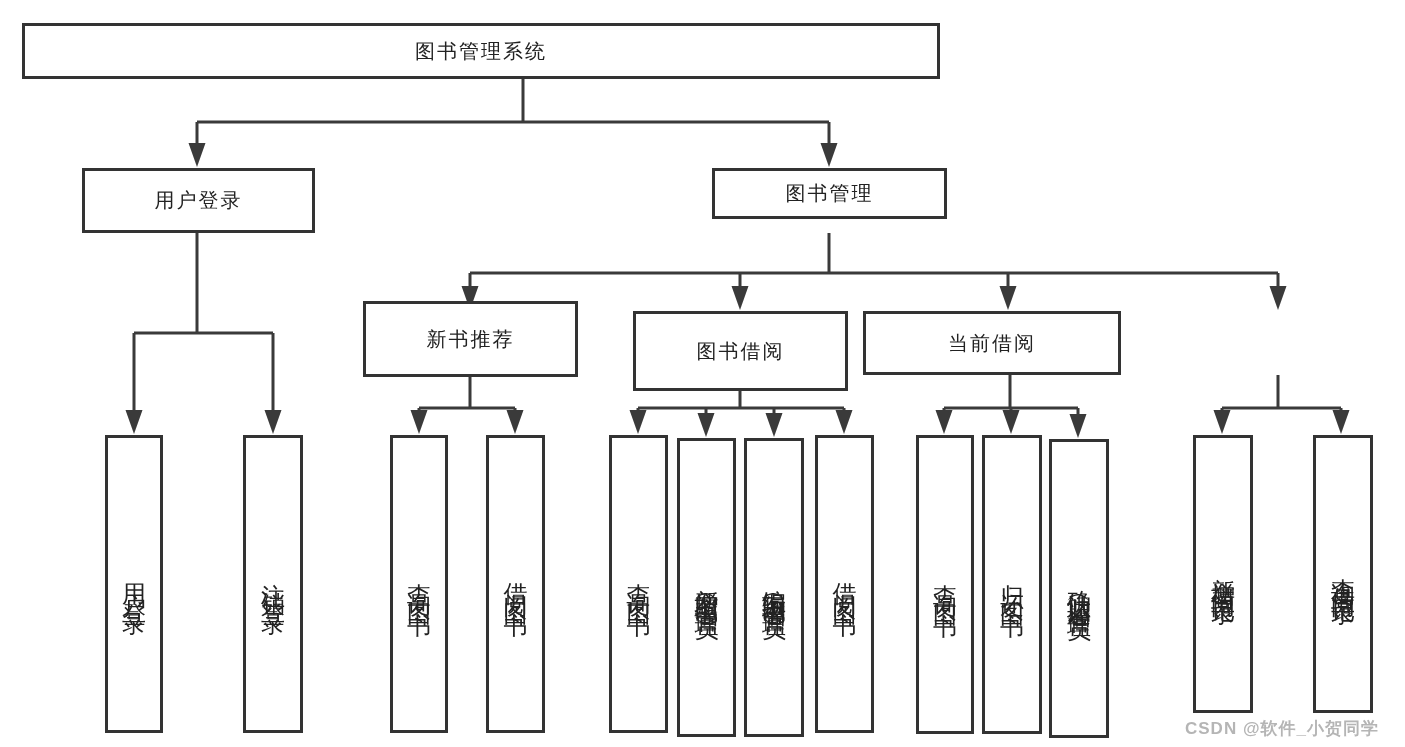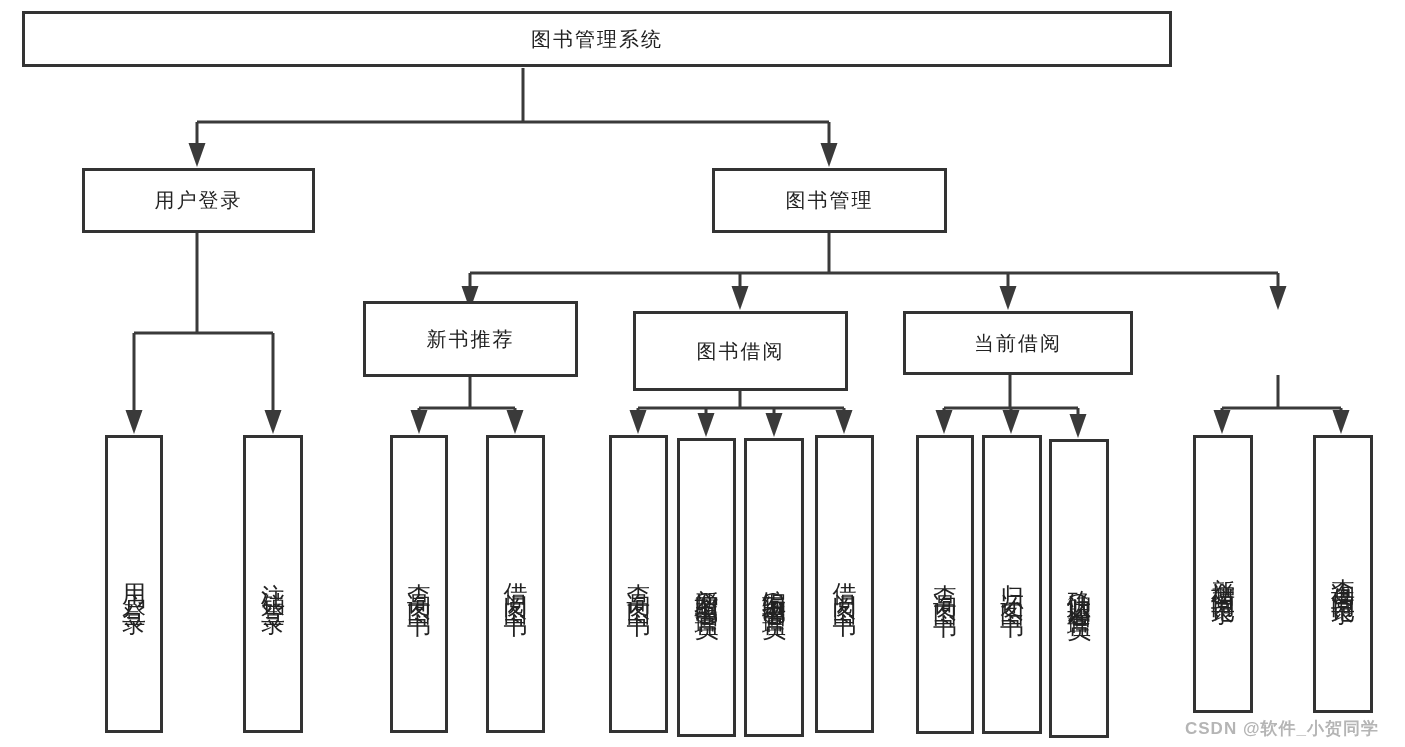--- a/index.html
+++ b/index.html
@@ -66,38 +66,38 @@
     <path d="M1010 375 V408 M944 408 H1078 M944 408 V412 M1011 408 V412 M1078 408 V414"></path>
     <polygon points="935.5,410 952.5,410 944,434"></polygon>
     <polygon points="1002.5,410 1019.5,410 1011,434"></polygon>
     <polygon points="1069.5,414 1086.5,414 1078,438"></polygon>
 
     <path d="M1278 375 V408 M1222 408 H1341 M1222 408 V412 M1341 408 V412"></path>
     <polygon points="1213.5,410 1230.5,410 1222,434"></polygon>
     <polygon points="1332.5,410 1349.5,410 1341,434"></polygon>
   </svg>
 
-  <div class="box" style="left:22px;top:11px;width:1150px;height:56px">
+  <div class="box" style="left:22px;top:23px;width:918px;height:56px">
     <span class="lbl">图书管理系统</span>
   </div>
 
   <div class="box" style="left:82px;top:168px;width:233px;height:65px">
     <span class="lbl">用户登录</span>
   </div>
-  <div class="box" style="left:712px;top:168px;width:235px;height:65px">
+  <div class="box" style="left:712px;top:168px;width:235px;height:51px">
     <span class="lbl">图书管理</span>
   </div>
 
   <div class="box" style="left:363px;top:301px;width:215px;height:76px">
     <span class="lbl">新书推荐</span>
   </div>
   <div class="box" style="left:633px;top:311px;width:215px;height:80px">
     <span class="lbl">图书借阅</span>
   </div>
-  <div class="box" style="left:903px;top:311px;width:230px;height:64px">
+  <div class="box" style="left:863px;top:311px;width:258px;height:64px">
     <span class="lbl">当前借阅</span>
   </div>
 
   <div class="box" style="left:105px;top:435px;width:58px;height:298px">
     <span class="vlbl vlen4">用户登录</span>
   </div>
   <div class="box" style="left:243px;top:435px;width:60px;height:298px">
     <span class="vlbl vlen4">注销登录</span>
   </div>
 

